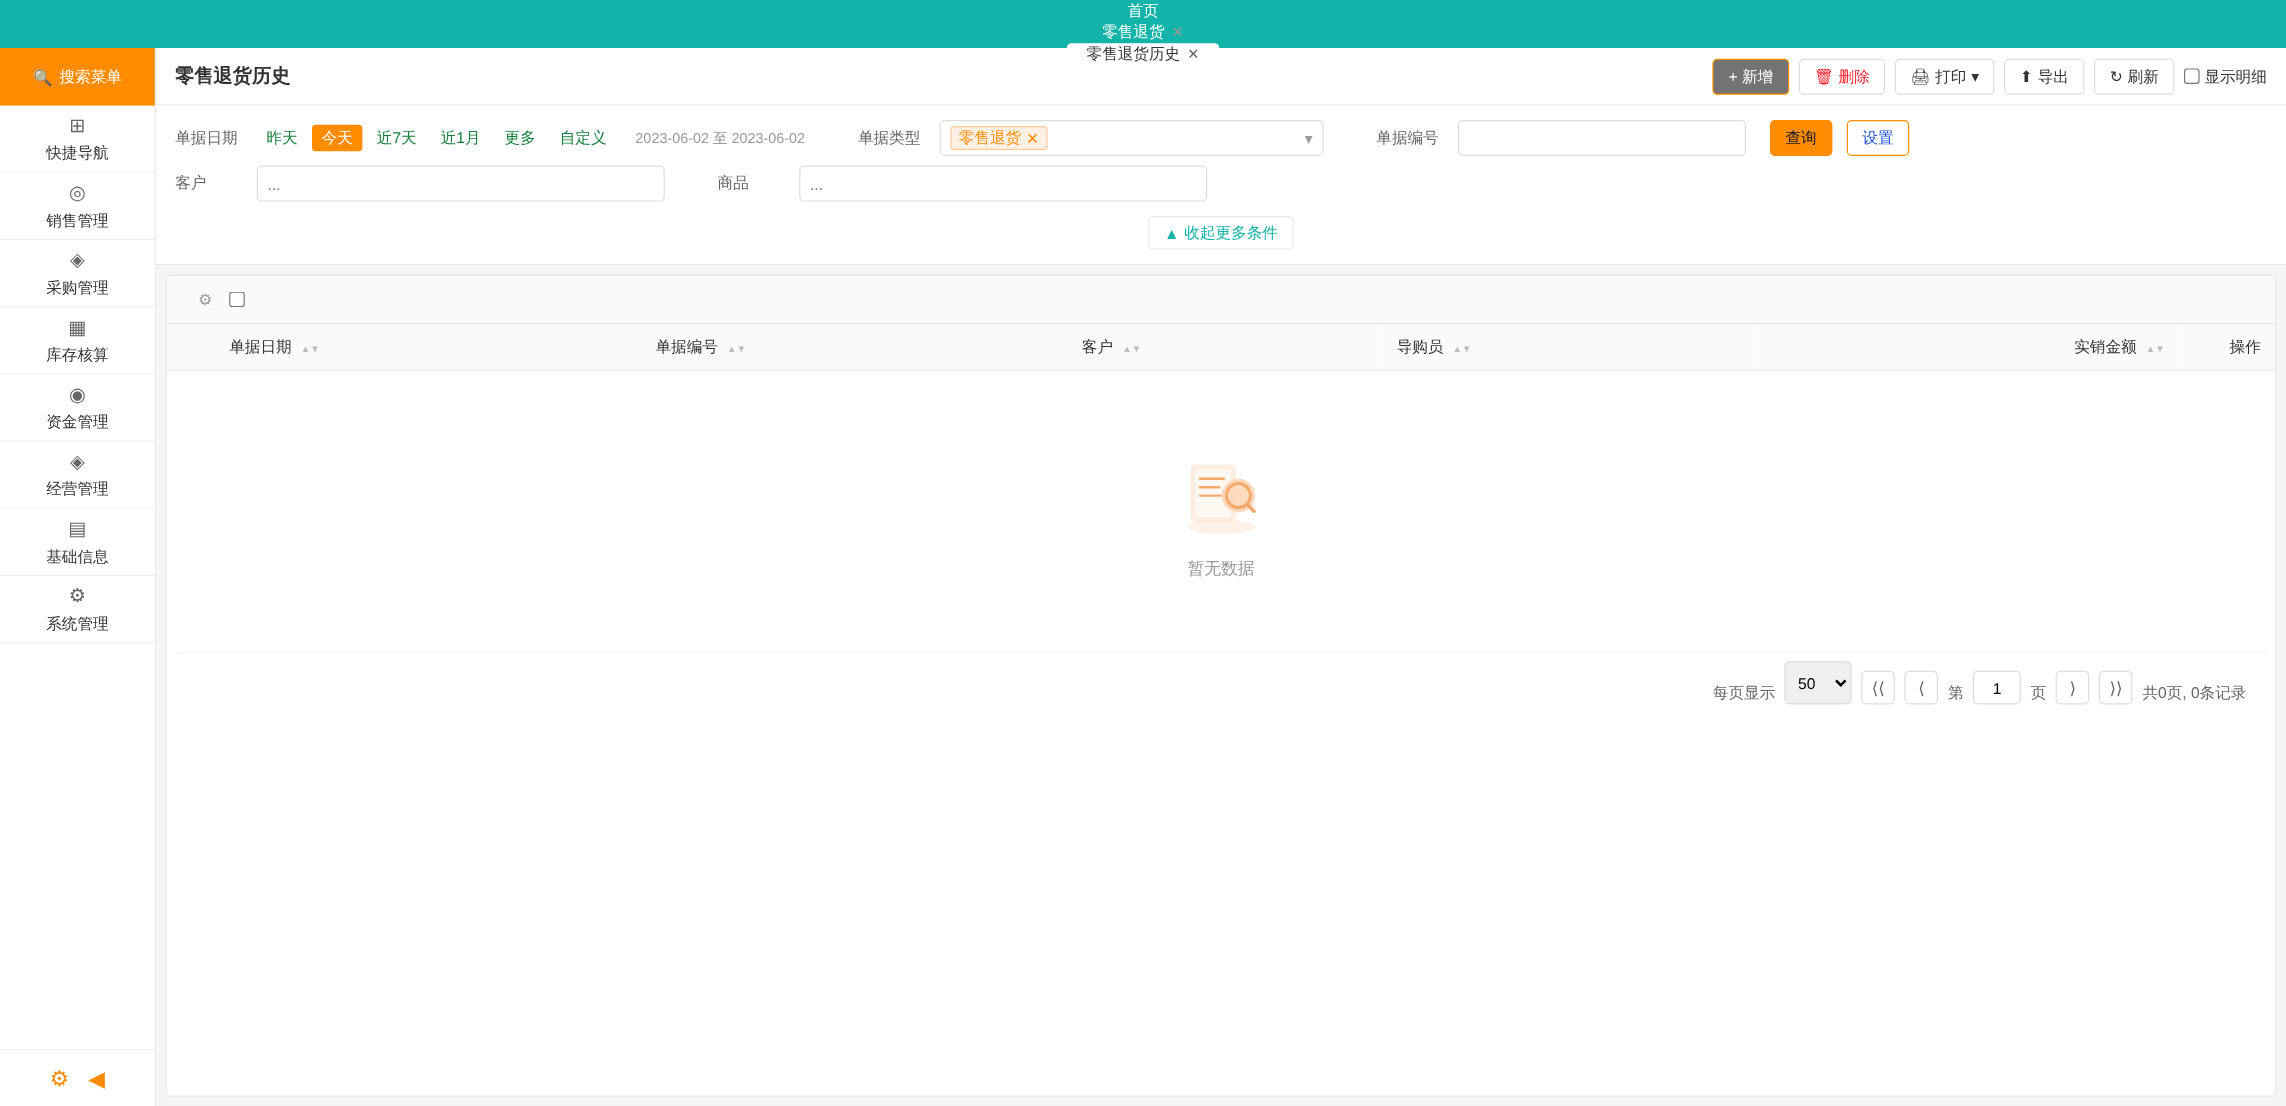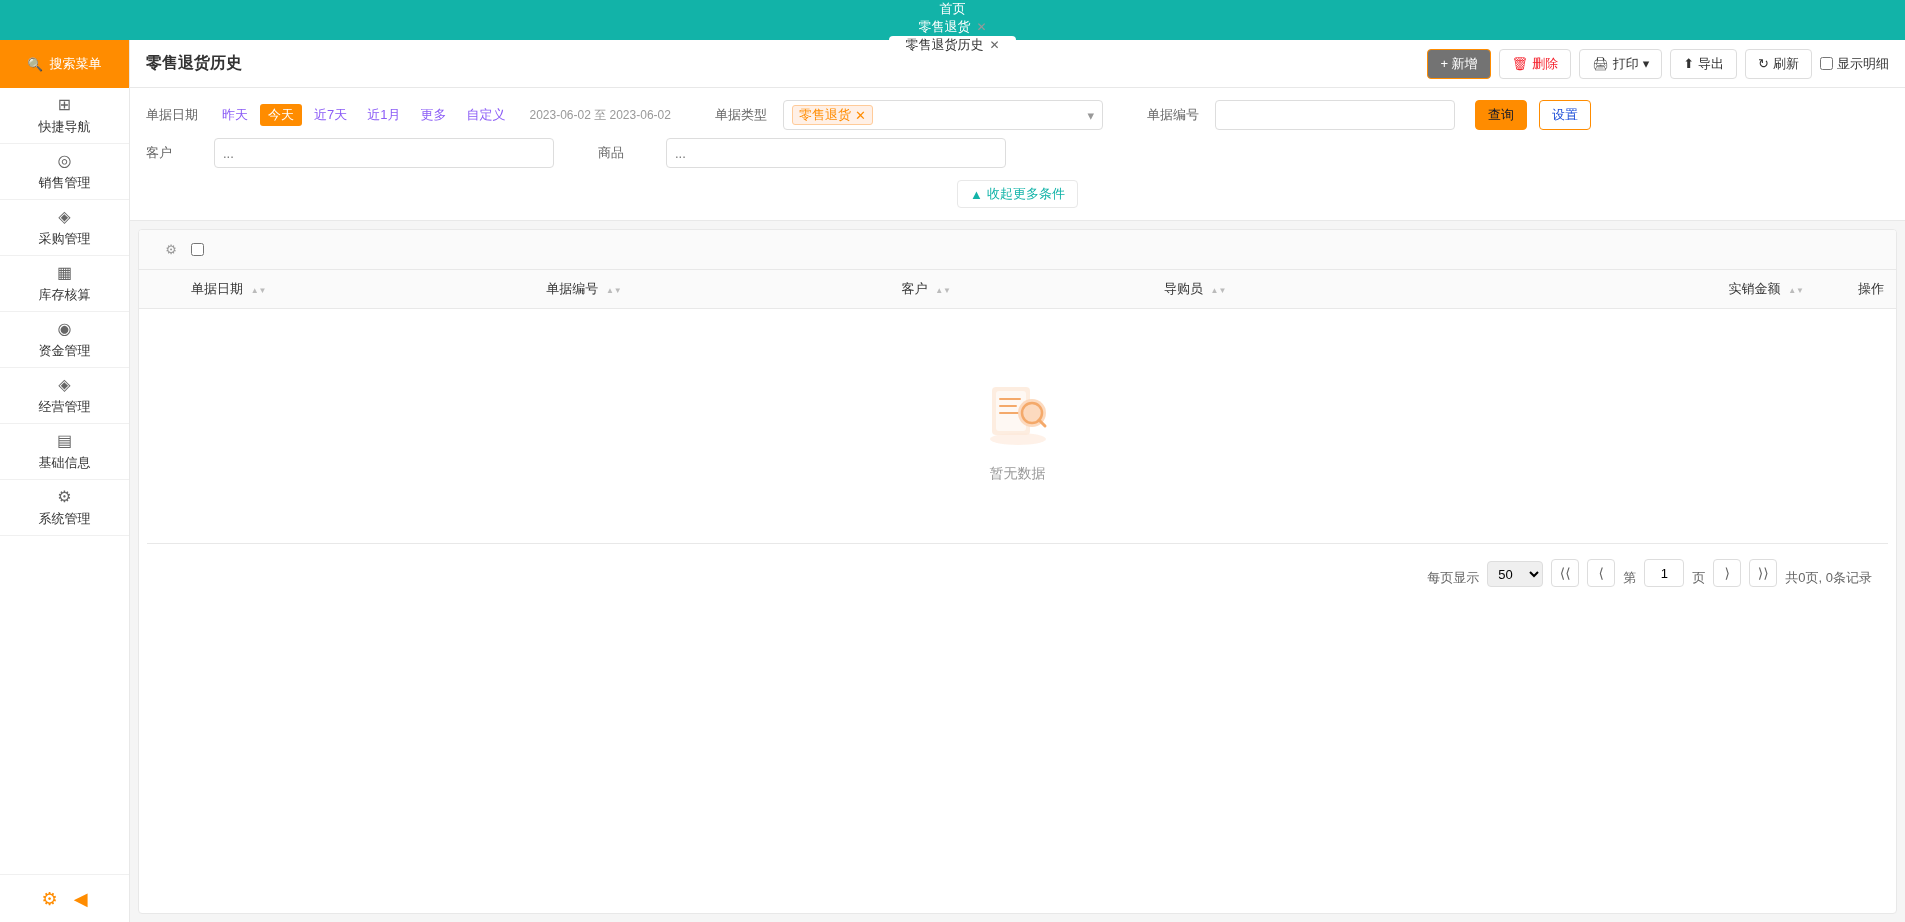--- a/index.html
+++ b/index.html
@@ -167,21 +167,21 @@
       min-width: 56px;
     }
     .date-options {
       display: flex;
       align-items: center;
       gap: 4px;
     }
     .date-opt {
       padding: 2px 8px;
       cursor: pointer;
-      color: #8b5cf6;
+      color: #15803d;
       font-size: 13px;
       border-radius: 3px;
     }
     .date-opt.active {
       background: #ff8c00;
       color: #fff;
     }
     .date-range {
       font-size: 12px;
       color: #999;
@@ -304,21 +304,21 @@
       gap: 8px;
       border-top: 1px solid #e8e8e8;
       flex-shrink: 0;
       margin: 0 8px 8px;
       border-radius: 0 0 4px 4px;
     }
     .pagination-label { color: #666; font-size: 13px; }
     .pagination-select {
       border: 1px solid #ddd;
       border-radius: 4px;
-      height: 26px;
+      height: 36px;
       padding: 0 6px;
       font-size: 13px;
     }
     .page-nav {
       width: 28px;
       height: 28px;
       border: 1px solid #ddd;
       border-radius: 4px;
       display: flex;
       align-items: center;

